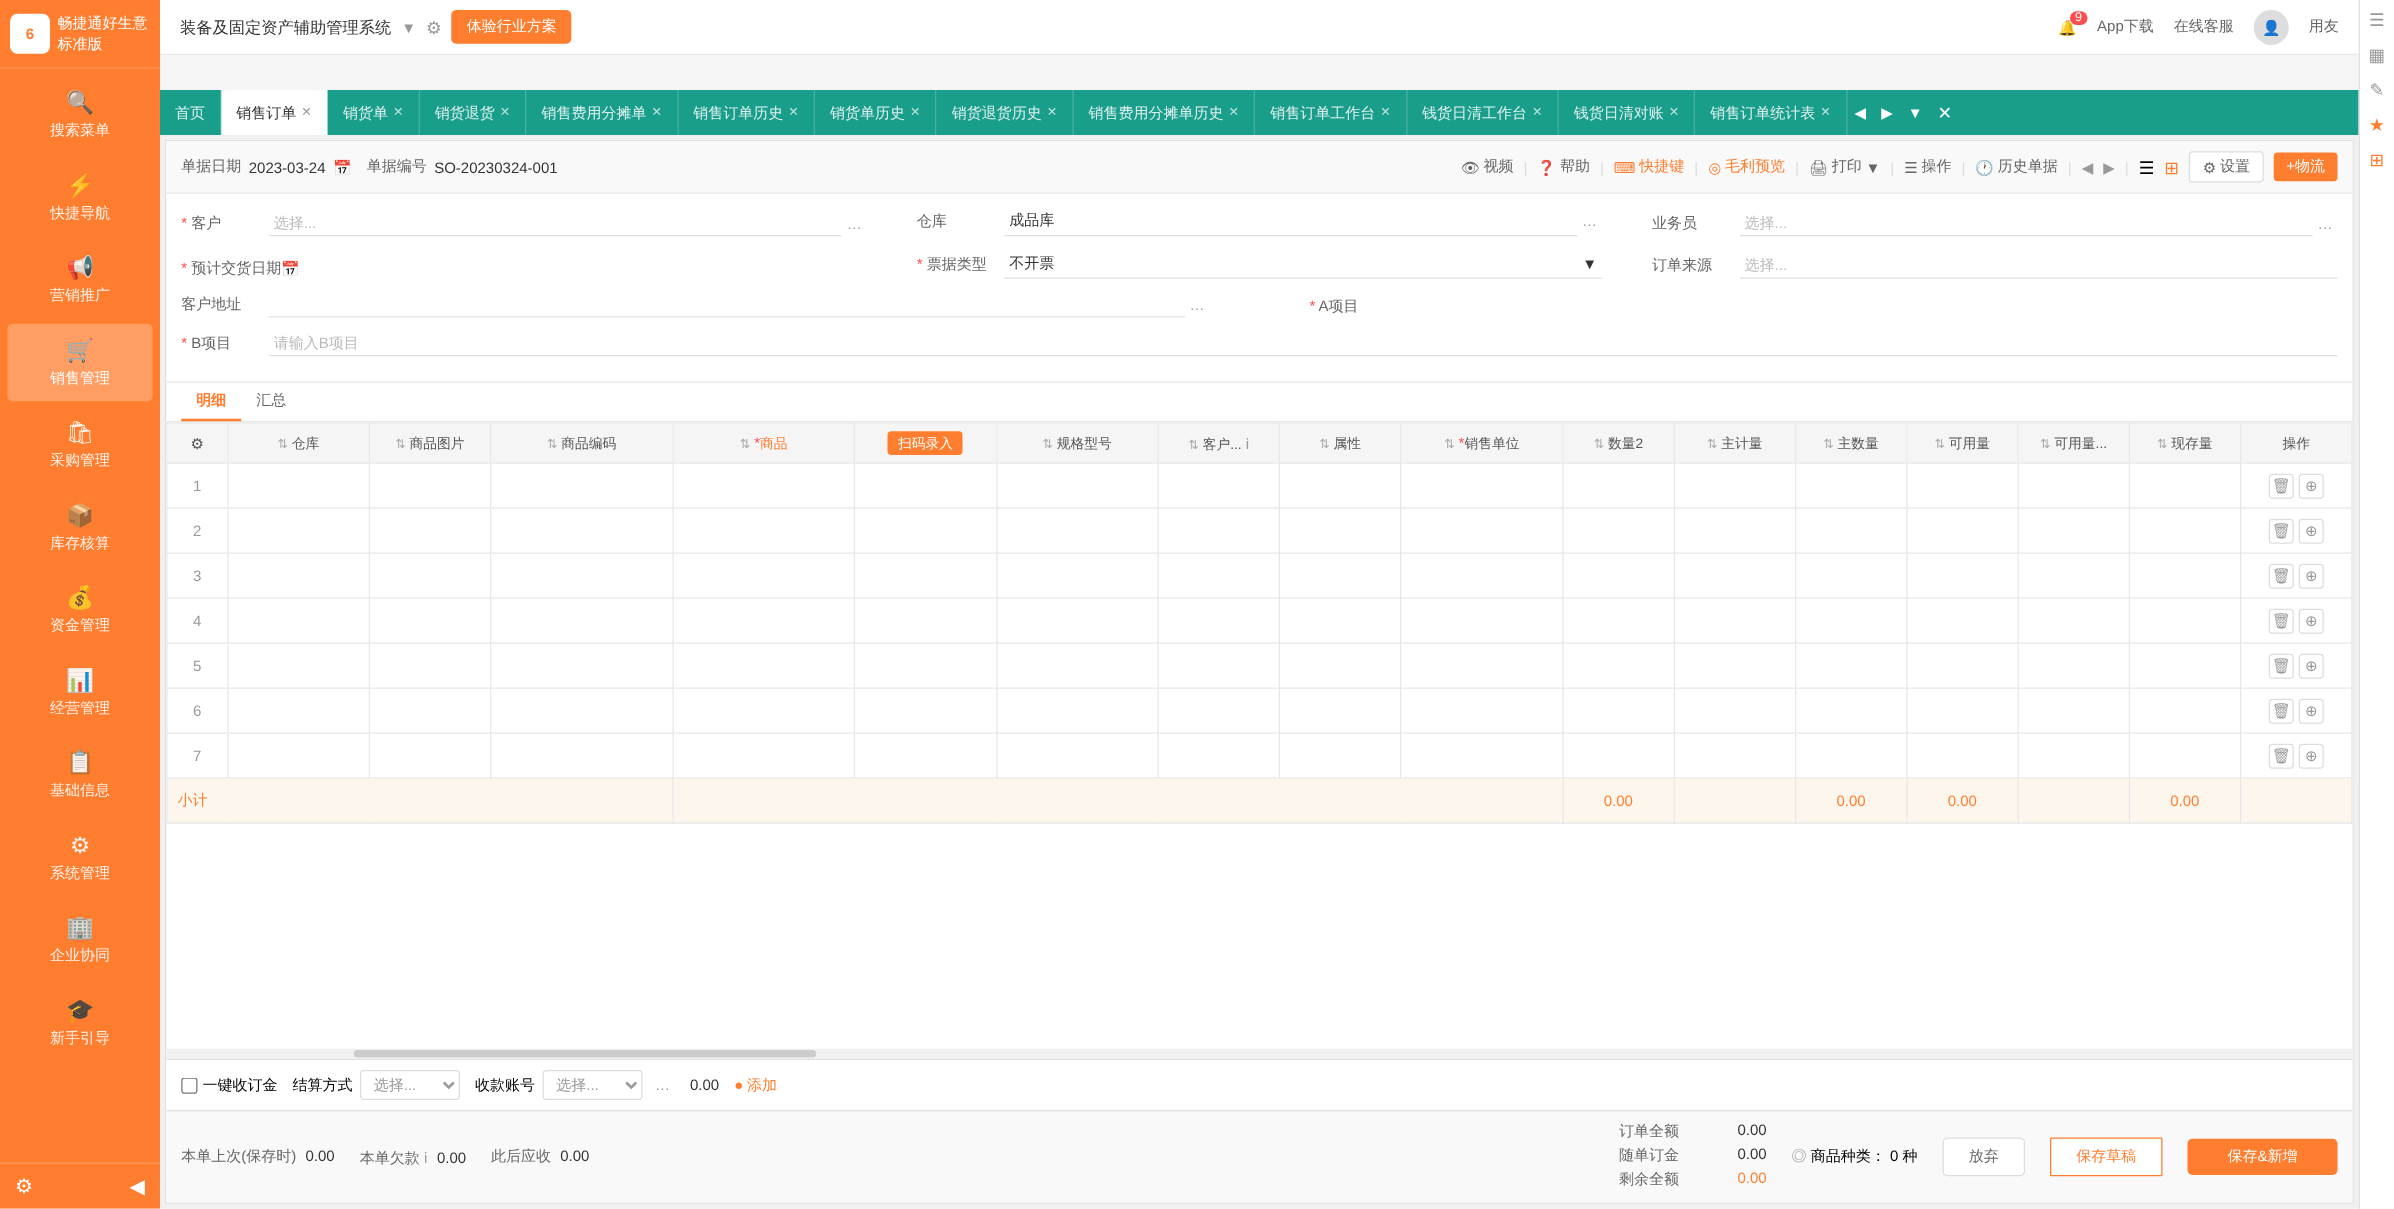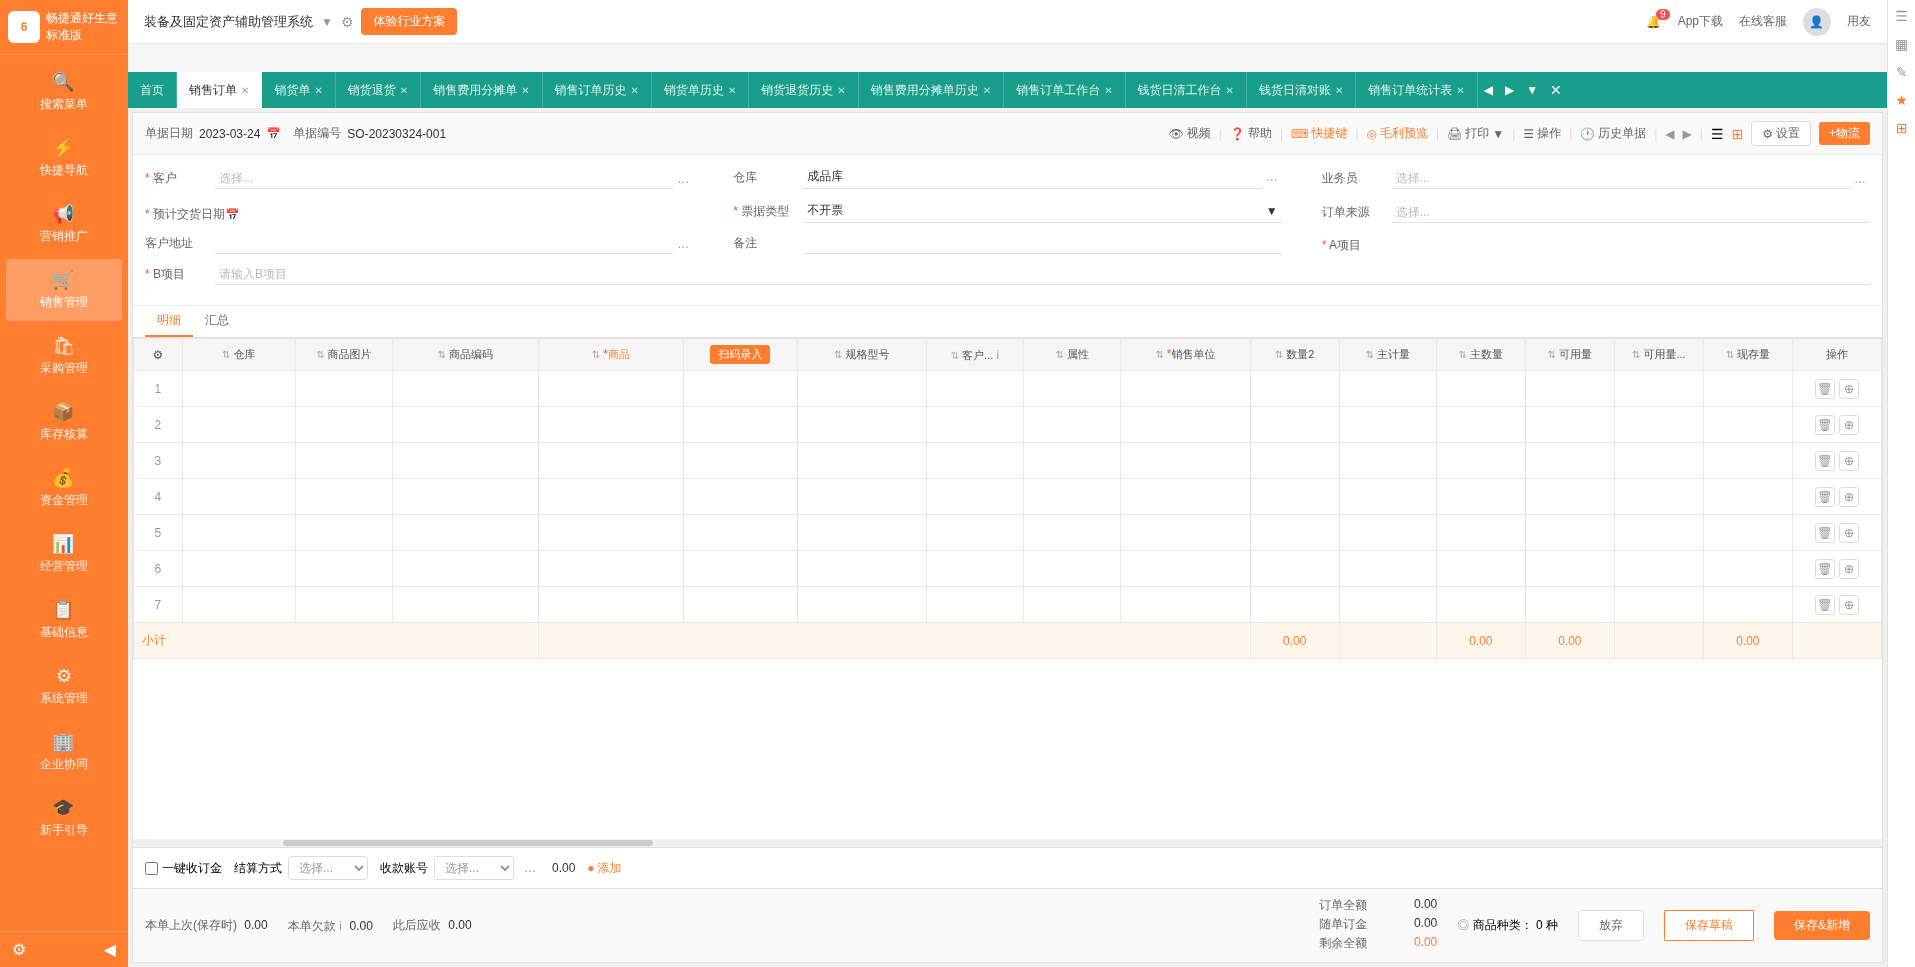--- a/index.html
+++ b/index.html
@@ -166,21 +166,21 @@
     }
     .field-select-val { flex: 1; }
     .ellipsis-btn { color: #999; cursor: pointer; padding: 0 4px; }
     .col-divider { width: 40px; }
 
     
     .detail-tabs { display: flex; border-bottom: 1px solid #e0e0e0; padding: 0 12px; flex-shrink: 0; }
     .detail-tab {
       padding: 6px 12px; cursor: pointer; color: #666; border-bottom: 2px solid transparent;
     }
-    .detail-tab.active { color: #ff7d2e; border-bottom-color: #ff7d2e; font-weight: 400; }
+    .detail-tab.active { color: #ff7d2e; border-bottom-color: #ff7d2e; font-weight: 700; }
 
     
     .table-wrapper { flex: 1; overflow: auto; position: relative; }
     table { width: 100%; border-collapse: collapse; table-layout: fixed; }
     thead tr { background: #f5f5f5; }
     th {
       border: 1px solid #e8e8e8;
       padding: 6px 4px;
       text-align: center;
       color: #555;
@@ -252,21 +252,21 @@
       background: white; border: 1px solid #ddd;
       padding: 6px 20px; border-radius: 4px;
       cursor: pointer; color: #666;
     }
     .btn-save-draft {
       background: white; border: 1px solid #ff7d2e; color: #ff7d2e;
       padding: 6px 20px; border-radius: 1px; cursor: pointer;
     }
     .btn-save-new {
       background: #ff7d2e; color: white; border: none;
-      padding: 6px 20px; border-radius: 4px; cursor: pointer;
+      padding: 6px 32px; border-radius: 4px; cursor: pointer;
     }
 
     
     .right-sidebar {
       width: 28px;
       background: white;
       border-left: 1px solid #e0e0e0;
       display: flex;
       flex-direction: column;
       align-items: center;
@@ -556,24 +556,20 @@
           </div>
         </div>
 
         <div class="form-row">
           <div class="form-col">
             <span class="field-label">客户地址</span>
             <input class="field-input" style="">
             <span class="ellipsis-btn">…</span>
           </div>
           <div class="col-divider"></div>
-          <div class="form-col">
-            <span class="field-label">备注</span>
-            <input class="field-input" style="">
-          </div>
           <div class="col-divider"></div>
           <div class="form-col">
             <span class="field-label required">A项目</span>
           </div>
         </div>
 
         <div class="form-row">
           <div class="form-col">
             <span class="field-label required">B项目</span>
             <input class="field-input" placeholder="请输入B项目" style="">

